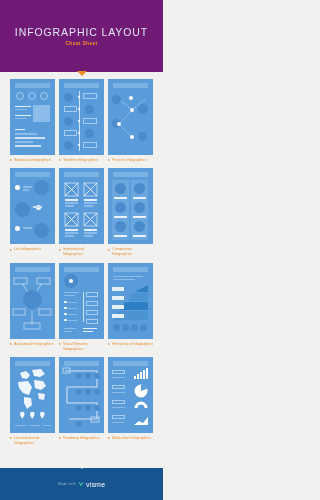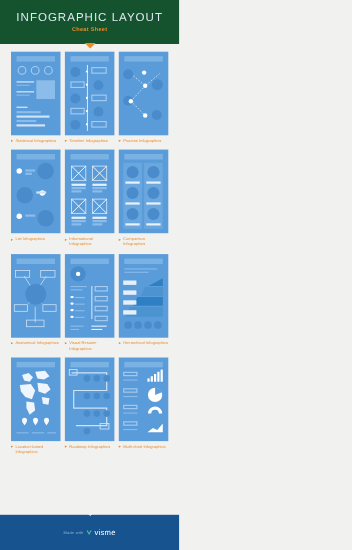--- a/index.html
+++ b/index.html
@@ -6,22 +6,22 @@
   html,body { width:163px; height:500px; }
   body {
     font-family:"Liberation Sans", sans-serif;
     background:#f1f1ef;
     overflow:hidden;
     position:relative;
   }
 
   
   .header {
-    background:#14532d;
-    height:40px;
+    background:#701a75;
+    height:72px;
     width:100%;
     display:flex;
     flex-direction:column;
     align-items:center;
     justify-content:center;
     position:relative;
   }
   .header-title {
     color:#dfe9f3;
     font-size:10.5px;

